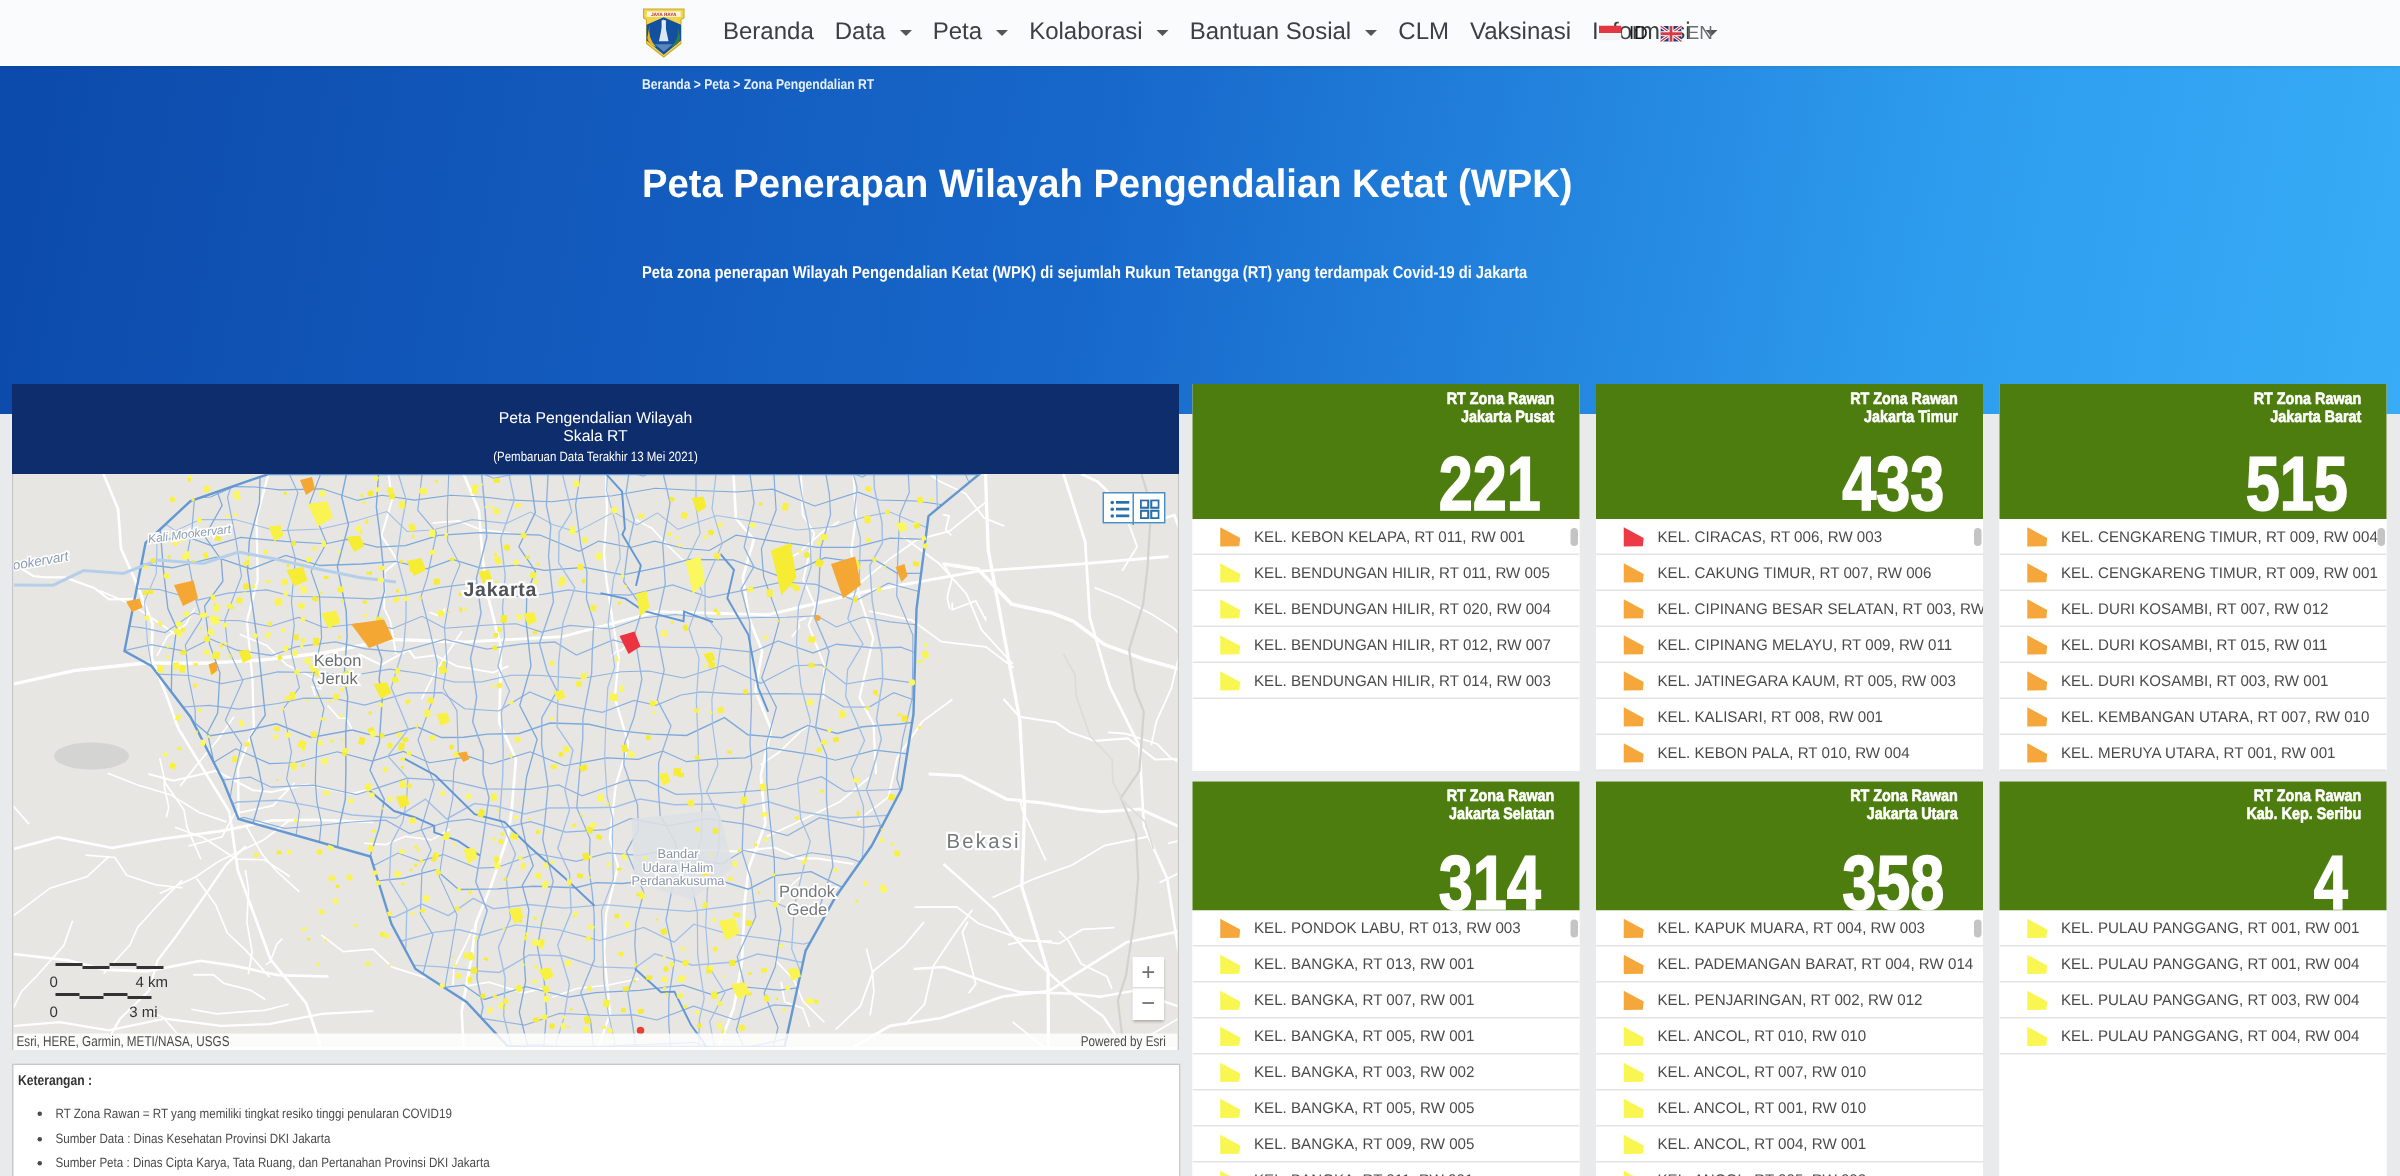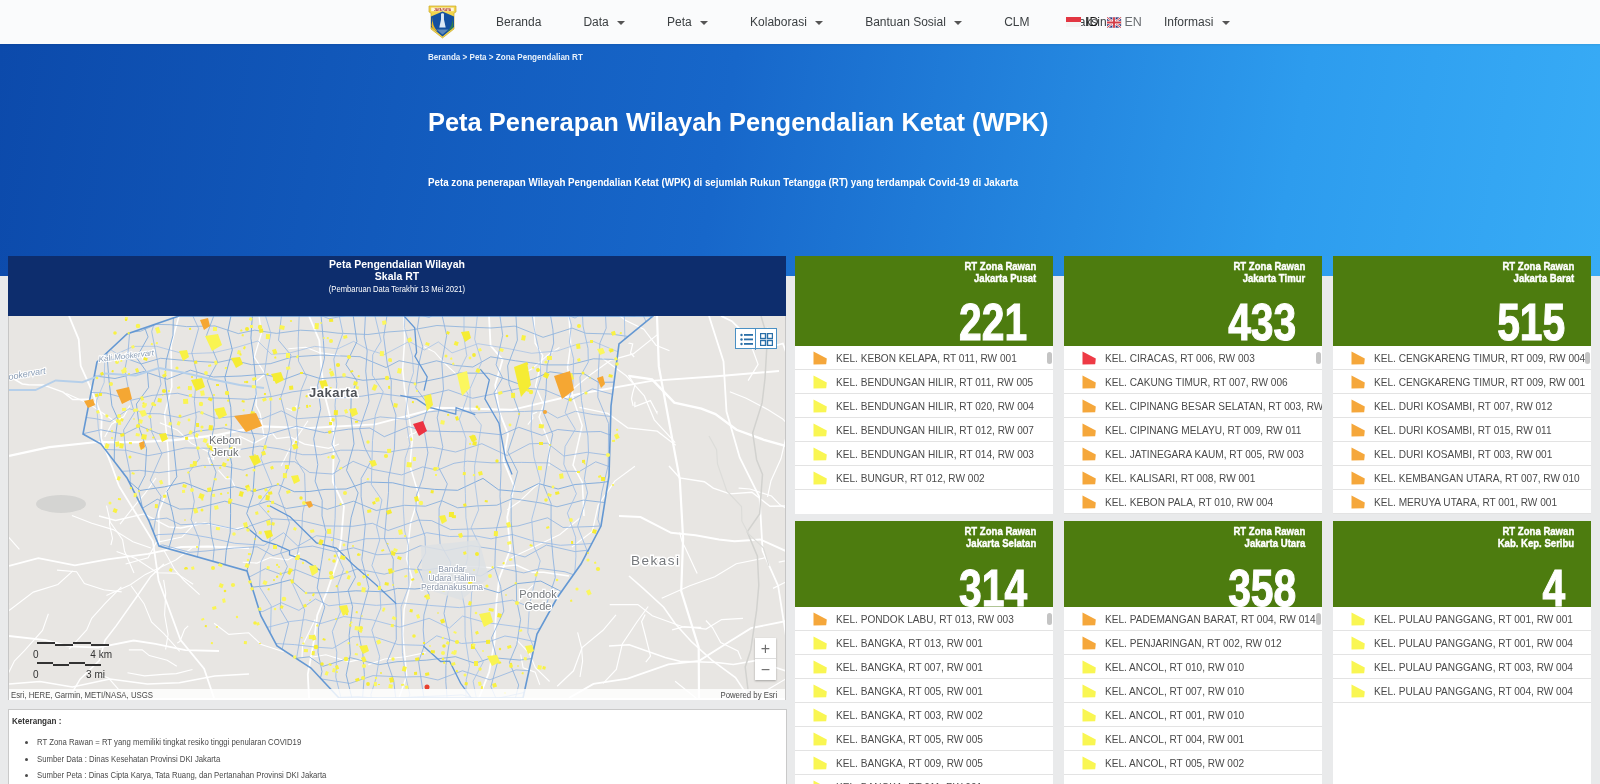--- a/index.html
+++ b/index.html
@@ -1,29 +1,29 @@
 <!DOCTYPE html>
 <html><head>
 <meta charset="utf-8">
 <style>
 *{margin:0;padding:0;box-sizing:border-box}
 html,body{width:1600px;height:784px;overflow:hidden;font-family:"Liberation Sans",sans-serif;background:#e9eaeb}
 .navbar{position:absolute;left:0;top:0;width:1600px;height:44px;background:#fafbfc;box-shadow:0 1px 2px rgba(0,0,0,.08);z-index:5}
 .nav-inner{position:absolute;left:428px;top:0;height:44px;display:flex;align-items:center}
 .logo{width:29px;height:34px;margin-right:18px}
-.nav-item{font-size:12px;color:#3c4043;margin:0 21px;white-space:nowrap}
+.nav-item{font-size:16px;color:#3c4043;margin:0 7px;white-space:nowrap}
 .caret{display:inline-block;width:0;height:0;border-left:4px solid transparent;border-right:4px solid transparent;border-top:4px solid #555;margin-left:5px;vertical-align:middle}
 .flags{position:absolute;left:1066px;top:0;height:44px;display:flex;align-items:center;font-size:12.5px;color:#202124}
 .hero{position:absolute;left:0;top:44px;width:1600px;height:232px;background:linear-gradient(100deg,#0c4aab 0%,#1767ca 45%,#2d9cee 80%,#38acf6 100%)}
 .crumb{position:absolute;left:428px;top:7px;font-size:9.5px;color:#e8f1fb;font-weight:700;transform:scaleX(0.85);transform-origin:left;white-space:nowrap}
 .hero h1{position:absolute;left:428px;top:62.5px;font-size:26.5px;color:#fff;font-weight:700;transform:scaleX(0.96);transform-origin:left;white-space:nowrap}
 .hero p{position:absolute;left:428px;top:132px;font-size:11.5px;color:#fff;font-weight:700;transform:scaleX(0.85);transform-origin:left;white-space:nowrap}
 .mappanel{position:absolute;left:8px;top:256px;width:778px;height:444px;background:#fff}
 .maphead{position:absolute;left:0;top:0;width:778px;height:60px;background:#0d2d6d;color:#fff;text-align:center}
-.maphead .t1{font-size:10.5px;font-weight:700;padding-top:2px;line-height:12.3px}
+.maphead .t1{font-size:10.5px;font-weight:400;padding-top:17px;line-height:12.3px}
 .maphead .t2{font-size:9px;margin-top:1.5px;transform:scaleX(0.85)}
 .mapbody{position:absolute;left:0;top:60px;width:778px;height:384px;overflow:hidden;border-left:1px solid #c6c6c6;border-right:1px solid #c6c6c6}
 .ketbox{position:absolute;left:8px;top:709px;width:779px;height:110px;background:#fff;border:1px solid #c9c9c9;font-size:12px;color:#3a3a3a}
 .ketbox .kt{margin:5px 0 0 2.5px;font-size:9.5px;font-weight:700;color:#333;transform:scaleX(0.85);transform-origin:left}
 .ketbox ul{margin:11px 0 16px 28px}
 .ketbox li{margin-bottom:6.5px;font-size:9px;color:#4a4a4a}
 .ketbox li span{display:inline-block;transform:scaleX(0.86);transform-origin:left;white-space:nowrap}
 .card{position:absolute;width:258px;background:#fff}
 .chead{height:89px;background:#4d7c0f;color:#fff;text-align:right;position:relative}
 .chead .l1{-webkit-text-stroke:0.4px #fff;font-size:11px;font-weight:700;padding-top:5px;line-height:11.5px;transform:scaleX(0.87);transform-origin:center top}
@@ -983,26 +983,20 @@
           <path d="M1.5,1.5 L14.8,8.6 L14.2,14.2 L1.5,14.4 Z" fill="#f9f652"></path>
         </svg>
         <span>KEL. BENDUNGAN HILIR, RT 012, RW 007</span>
       </div>
       <div class="crow">
         <svg width="16" height="16" viewBox="0 0 16 16">
           <path d="M1.5,1.5 L14.8,8.6 L14.2,14.2 L1.5,14.4 Z" fill="#f9f652"></path>
         </svg>
         <span>KEL. BENDUNGAN HILIR, RT 014, RW 003</span>
       </div>
-      <div class="crow">
-        <svg width="16" height="16" viewBox="0 0 16 16">
-          <path d="M1.5,1.5 L14.8,8.6 L14.2,14.2 L1.5,14.4 Z" fill="#f9f652"></path>
-        </svg>
-        <span>KEL. BUNGUR, RT 012, RW 002</span>
-      </div>
       <div class="sbthumb"></div>
     </div>
 </div>
 <div class="card" style="left:1064px;top:256px;height:258px">
 <div class="chead" style="height:90px">
       <div class="l1">RT Zona Rawan<br>Jakarta Timur</div>
       <div class="cnum" style="top:46px">433</div>
     </div>
 <div class="clist" style="height:168px">
       <div class="crow">
@@ -1161,20 +1155,26 @@
 <div class="card" style="left:1064px;top:521px;height:349px">
 <div class="chead" style="height:86px">
       <div class="l1">RT Zona Rawan<br>Jakarta Utara</div>
       <div class="cnum" style="top:47px">358</div>
     </div>
 <div class="clist" style="height:263px">
       <div class="crow">
         <svg width="16" height="16" viewBox="0 0 16 16">
           <path d="M1.5,1.5 L14.8,8.6 L14.2,14.2 L1.5,14.4 Z" fill="#f5a73b"></path>
         </svg>
+        <span>KEL. KAPUK MUARA, RT 004, RW 003</span>
+      </div>
+      <div class="crow">
+        <svg width="16" height="16" viewBox="0 0 16 16">
+          <path d="M1.5,1.5 L14.8,8.6 L14.2,14.2 L1.5,14.4 Z" fill="#f5a73b"></path>
+        </svg>
         <span>KEL. PADEMANGAN BARAT, RT 004, RW 014</span>
       </div>
       <div class="crow">
         <svg width="16" height="16" viewBox="0 0 16 16">
           <path d="M1.5,1.5 L14.8,8.6 L14.2,14.2 L1.5,14.4 Z" fill="#f5a73b"></path>
         </svg>
         <span>KEL. PENJARINGAN, RT 002, RW 012</span>
       </div>
       <div class="crow">
         <svg width="16" height="16" viewBox="0 0 16 16">

